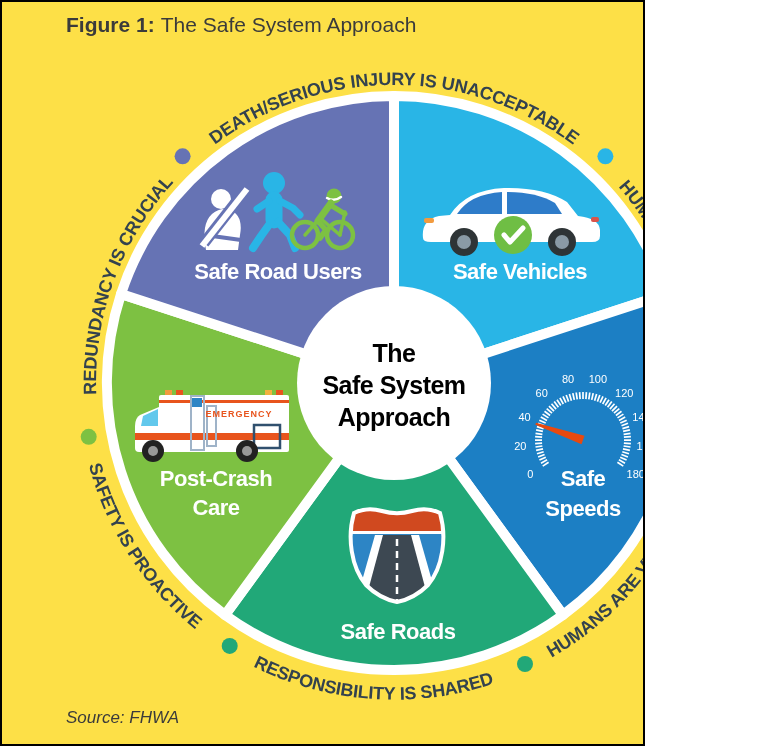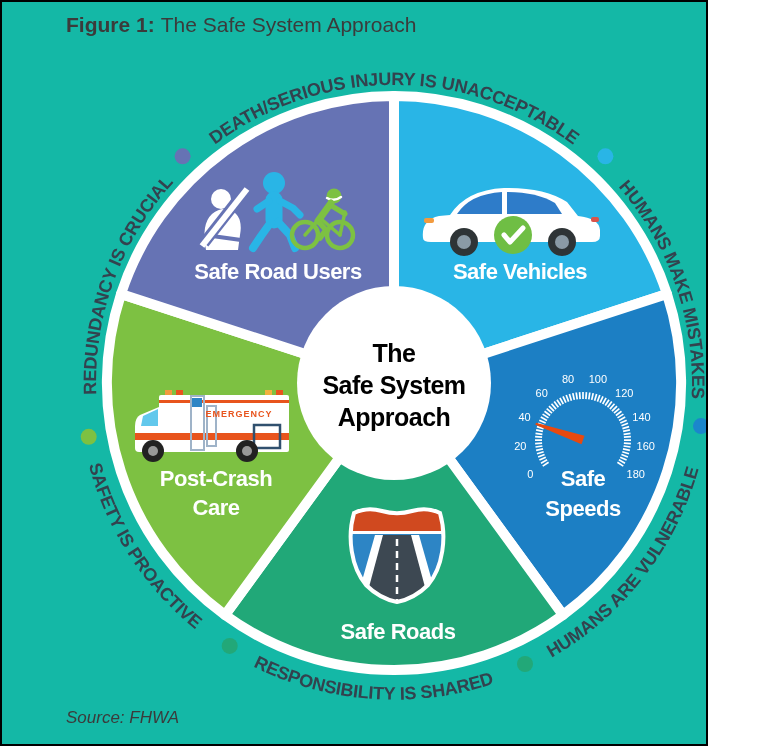--- a/index.html
+++ b/index.html
@@ -1,16 +1,16 @@
 <!DOCTYPE html>
 <html><head>
 <meta charset="utf-8">
 <style>
   html,body{margin:0;padding:0;background:#fff;}
-  #frame{position:relative;width:708px;height:746px;border:2px solid #000;box-sizing:border-box;background:#14b8a6;overflow:hidden;
+  #frame{position:relative;width:645px;height:746px;border:2px solid #000;box-sizing:border-box;background:#fde047;overflow:hidden;
          font-family:"Liberation Sans","DejaVu Sans",sans-serif;}
   svg{display:block;}
   .figure-title{font:bold 21px "Liberation Sans","DejaVu Sans",sans-serif;fill:#3b3b3b;}
   .figure-title .normal{font-weight:normal;}
   .source-text{font:italic 17px "Liberation Serif","Liberation Sans",sans-serif;fill:#3b3b3b;
                font-family:"Liberation Sans","DejaVu Sans",sans-serif;font-style:italic;}
   .wedge{stroke:#ffffff;stroke-width:10;stroke-linejoin:round;}
   .ring-text{font:bold 18px "Liberation Sans","DejaVu Sans",sans-serif;letter-spacing:-0.2px;}
   .center-title{font:bold 25px "Liberation Sans","DejaVu Sans",sans-serif;fill:#000;letter-spacing:-0.5px;text-anchor:middle;}
   .wedge-label{font:bold 22px "Liberation Sans","DejaVu Sans",sans-serif;fill:#fff;letter-spacing:-0.5px;text-anchor:middle;}

